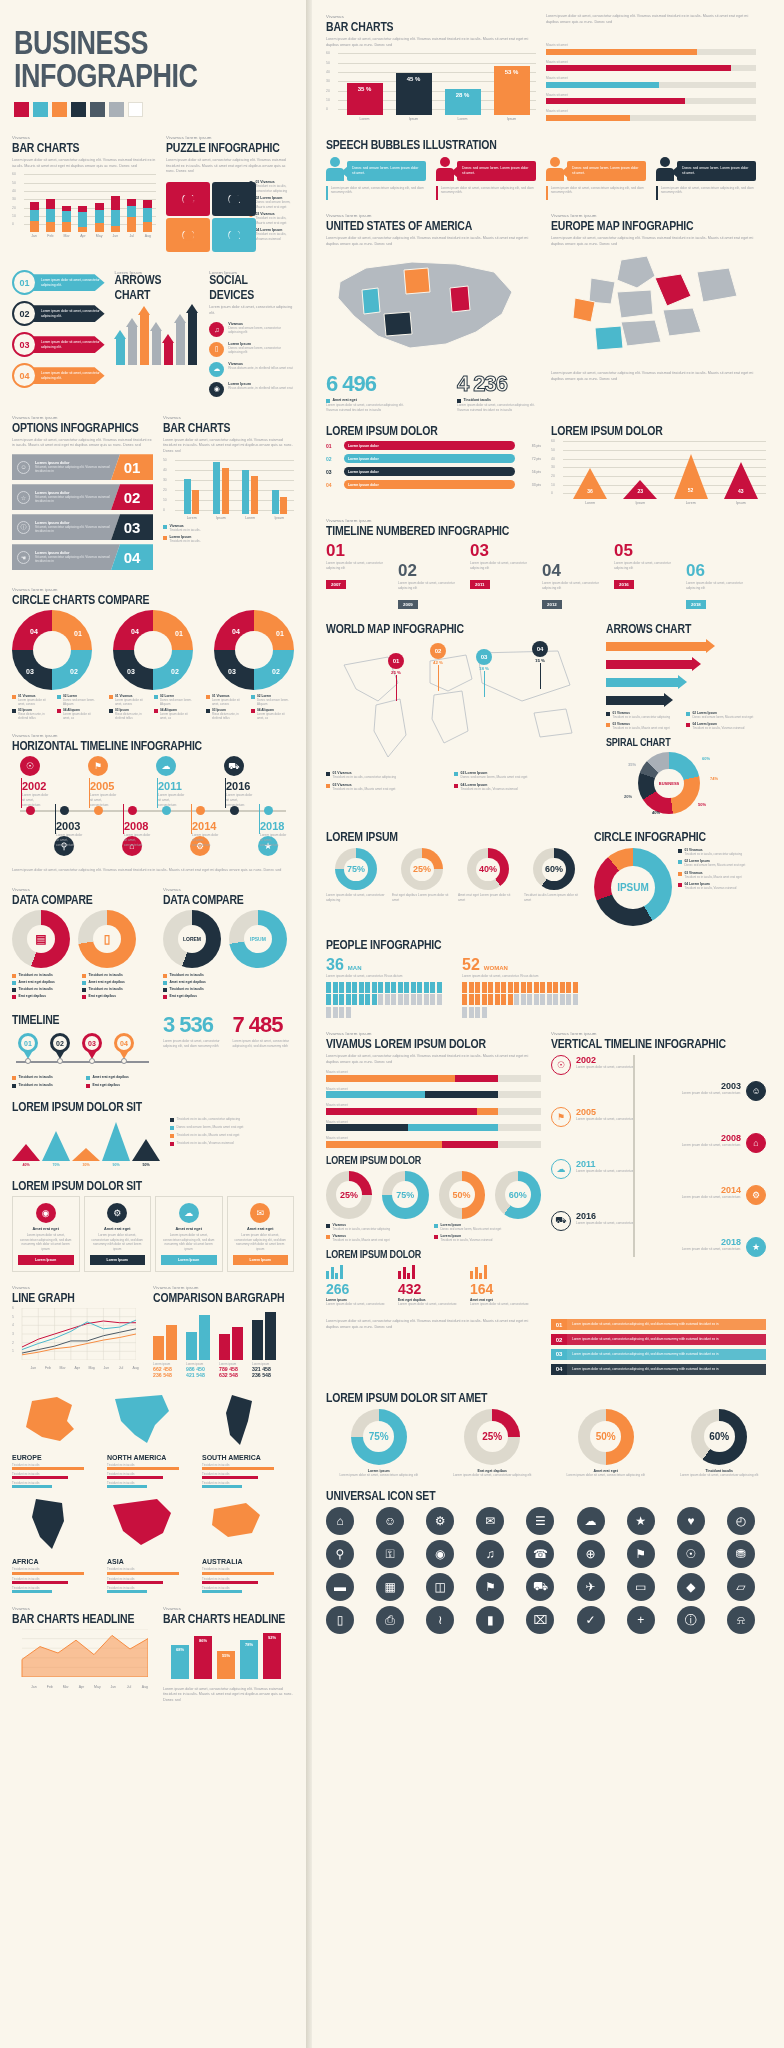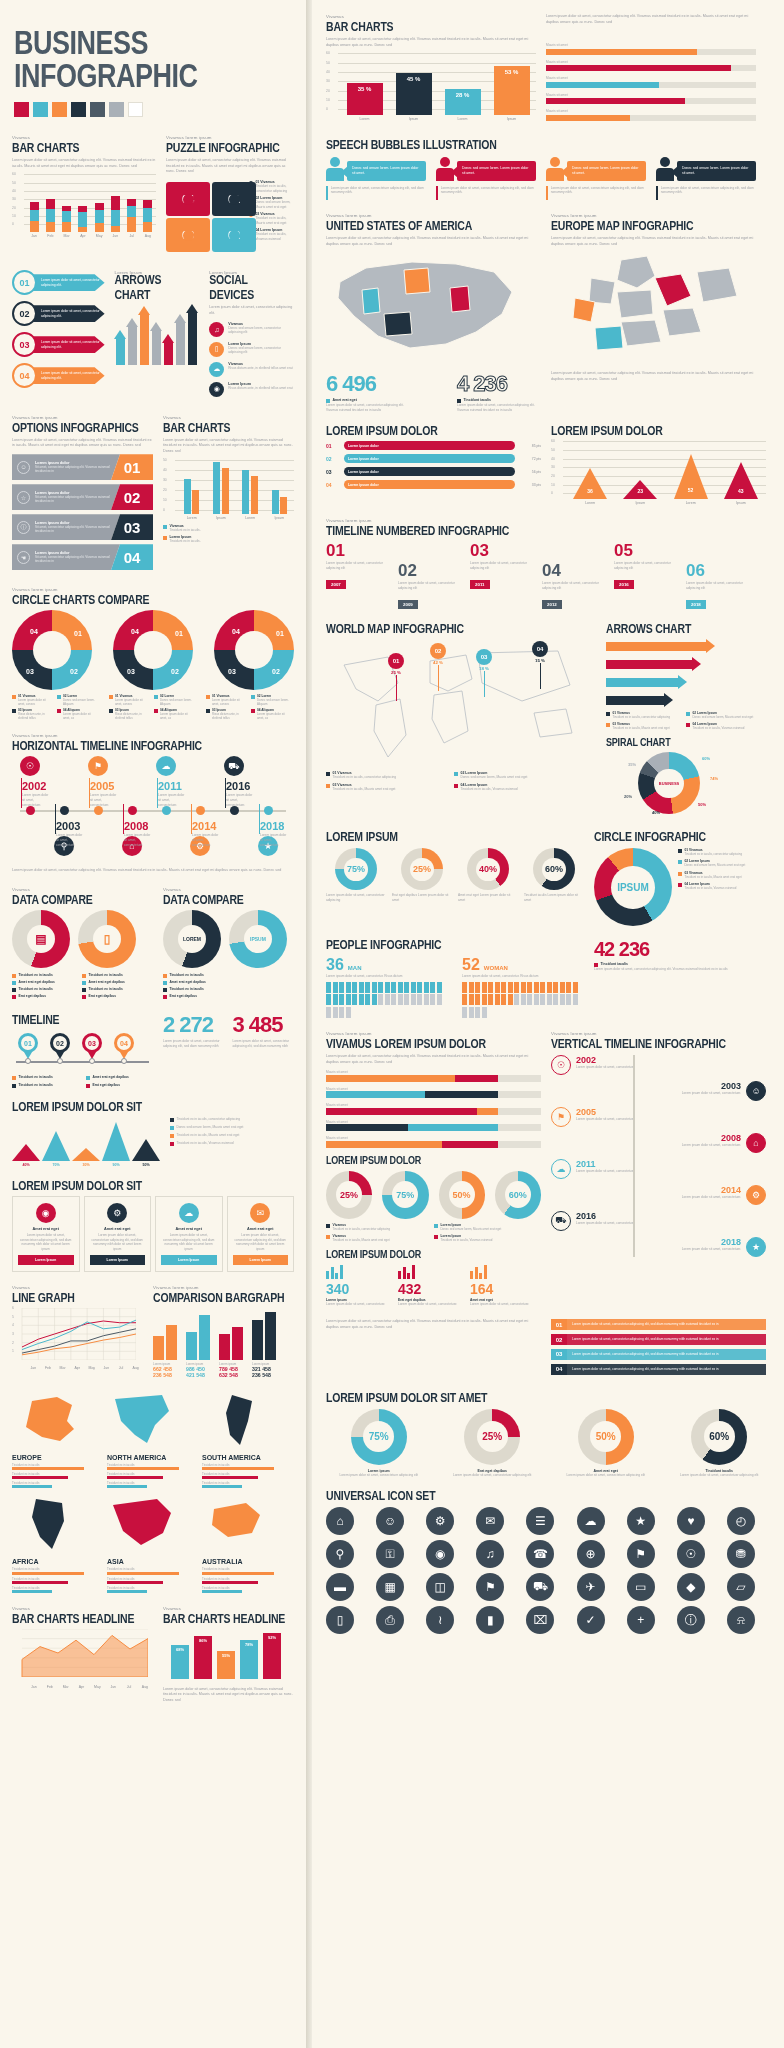--- a/index.html
+++ b/index.html
@@ -788,25 +788,25 @@
               <div class="leg-t" style="font-size: 3.3px;">Tincidunt ex in iaculis</div>
             </div>
             <div class="leg-item" style="width: 66px;">
               <div class="leg-dot" style="background: rgb(200, 16, 62);"></div>
               <div class="leg-t" style="font-size: 3.3px;">Erat eget dapibus</div>
             </div>
           </div>
       </div>
       <div style="width:132px;display:flex;gap:8px" id="bignums">
           <div style="flex: 1 1 0%;">
-            <div class="bignum" style="color: rgb(75, 184, 204);">2 272</div>
+            <div class="bignum" style="color: rgb(75, 184, 204);">3 536</div>
             <div class="leg-s" style="margin-top: 3px;">Lorem ipsum dolor sit amet, consectetur adipiscing elit, sed diam nonummy nibh</div>
           </div>
           <div style="flex: 1 1 0%;">
-            <div class="bignum" style="color: rgb(200, 16, 62);">3 485</div>
+            <div class="bignum" style="color: rgb(200, 16, 62);">7 485</div>
             <div class="leg-s" style="margin-top: 3px;">Lorem ipsum dolor sit amet, consectetur adipiscing elit, sed diam nonummy nibh</div>
           </div>
         </div>
     </div>
 
     <div class="block">
       <div class="sec-title">LOREM IPSUM DOLOR SIT</div>
       <div style="display:flex;gap:8px;margin-top:4px">
         <div style="width:150px" id="triangles">
             <div style="display: flex; align-items: flex-end; gap: 2px; height: 44px;">
@@ -1627,28 +1627,20 @@
                 <div class="person" style="background: rgb(199, 204, 209);"></div>
                 <div class="person" style="background: rgb(199, 204, 209);"></div>
                 <div class="person" style="background: rgb(199, 204, 209);"></div>
                 <div class="person" style="background: rgb(199, 204, 209);"></div>
                 <div class="person" style="background: rgb(199, 204, 209);"></div>
                 <div class="person" style="background: rgb(199, 204, 209);"></div>
               </div>
             </div>
           </div>
       </div>
-      <div style="width:168px" id="peopleside">
-          <div class="bignum" style="color: rgb(200, 16, 62); font-size: 20px;">42 236</div>
-          <div style="display: flex; gap: 2.5px; margin-top: 3px;">
-            <div class="leg-dot" style="background: rgb(200, 16, 62);"></div>
-            <div class="leg-t">Tincidunt iaculis</div>
-          </div>
-          <div class="leg-s">Lorem ipsum dolor sit amet, consectetur adipiscing elit. Vivamus euismod tincidunt ex in iaculis</div>
-        </div>
     </div>
 
     <div class="row block">
       <div style="width:215px">
         <div class="kicker">Vivamus lorem ipsum</div>
         <div class="sec-title">VIVAMUS LOREM IPSUM DOLOR</div>
         <div class="body-txt">Lorem ipsum dolor sit amet, consectetur adipiscing elit. Vivamus euismod tincidunt ex in iaculis. Mauris sit amet erat eget mi dapibus ornare quis ac nunc. Donec sed</div>
         <div id="splitbars">
             <div style="margin-bottom: 5px;">
               <div class="leg-s" style="font-size: 3.2px;">Mauris sit amet</div>
@@ -1733,21 +1725,21 @@
           </div>
         <div class="sec-title" style="margin-top:8px;font-size:9px">LOREM IPSUM DOLOR</div>
         <div style="display:flex;gap:10px;margin-top:5px" id="trio">
             <div style="width: 62px;">
               <div style="display: flex; gap: 1.5px; align-items: flex-end; height: 14px; margin-bottom: 2px;">
                 <div style="width: 3px; height: 8px; background: rgb(75, 184, 204);"></div>
                 <div style="width: 3px; height: 12px; background: rgb(75, 184, 204);"></div>
                 <div style="width: 3px; height: 6px; background: rgb(75, 184, 204);"></div>
                 <div style="width: 3px; height: 14px; background: rgb(75, 184, 204);"></div>
               </div>
-              <div style="font-size: 14px; font-weight: bold; color: rgb(75, 184, 204);">340</div>
+              <div style="font-size: 14px; font-weight: bold; color: rgb(75, 184, 204);">266</div>
               <div class="leg-t" style="font-size: 3.3px; margin-top: 1px;">Lorem ipsum</div>
               <div class="leg-s">Lorem ipsum dolor sit amet, consectetuer.</div>
             </div>
             <div style="width: 62px;">
               <div style="display: flex; gap: 1.5px; align-items: flex-end; height: 14px; margin-bottom: 2px;">
                 <div style="width: 3px; height: 8px; background: rgb(200, 16, 62);"></div>
                 <div style="width: 3px; height: 12px; background: rgb(200, 16, 62);"></div>
                 <div style="width: 3px; height: 6px; background: rgb(200, 16, 62);"></div>
                 <div style="width: 3px; height: 14px; background: rgb(200, 16, 62);"></div>
               </div>

